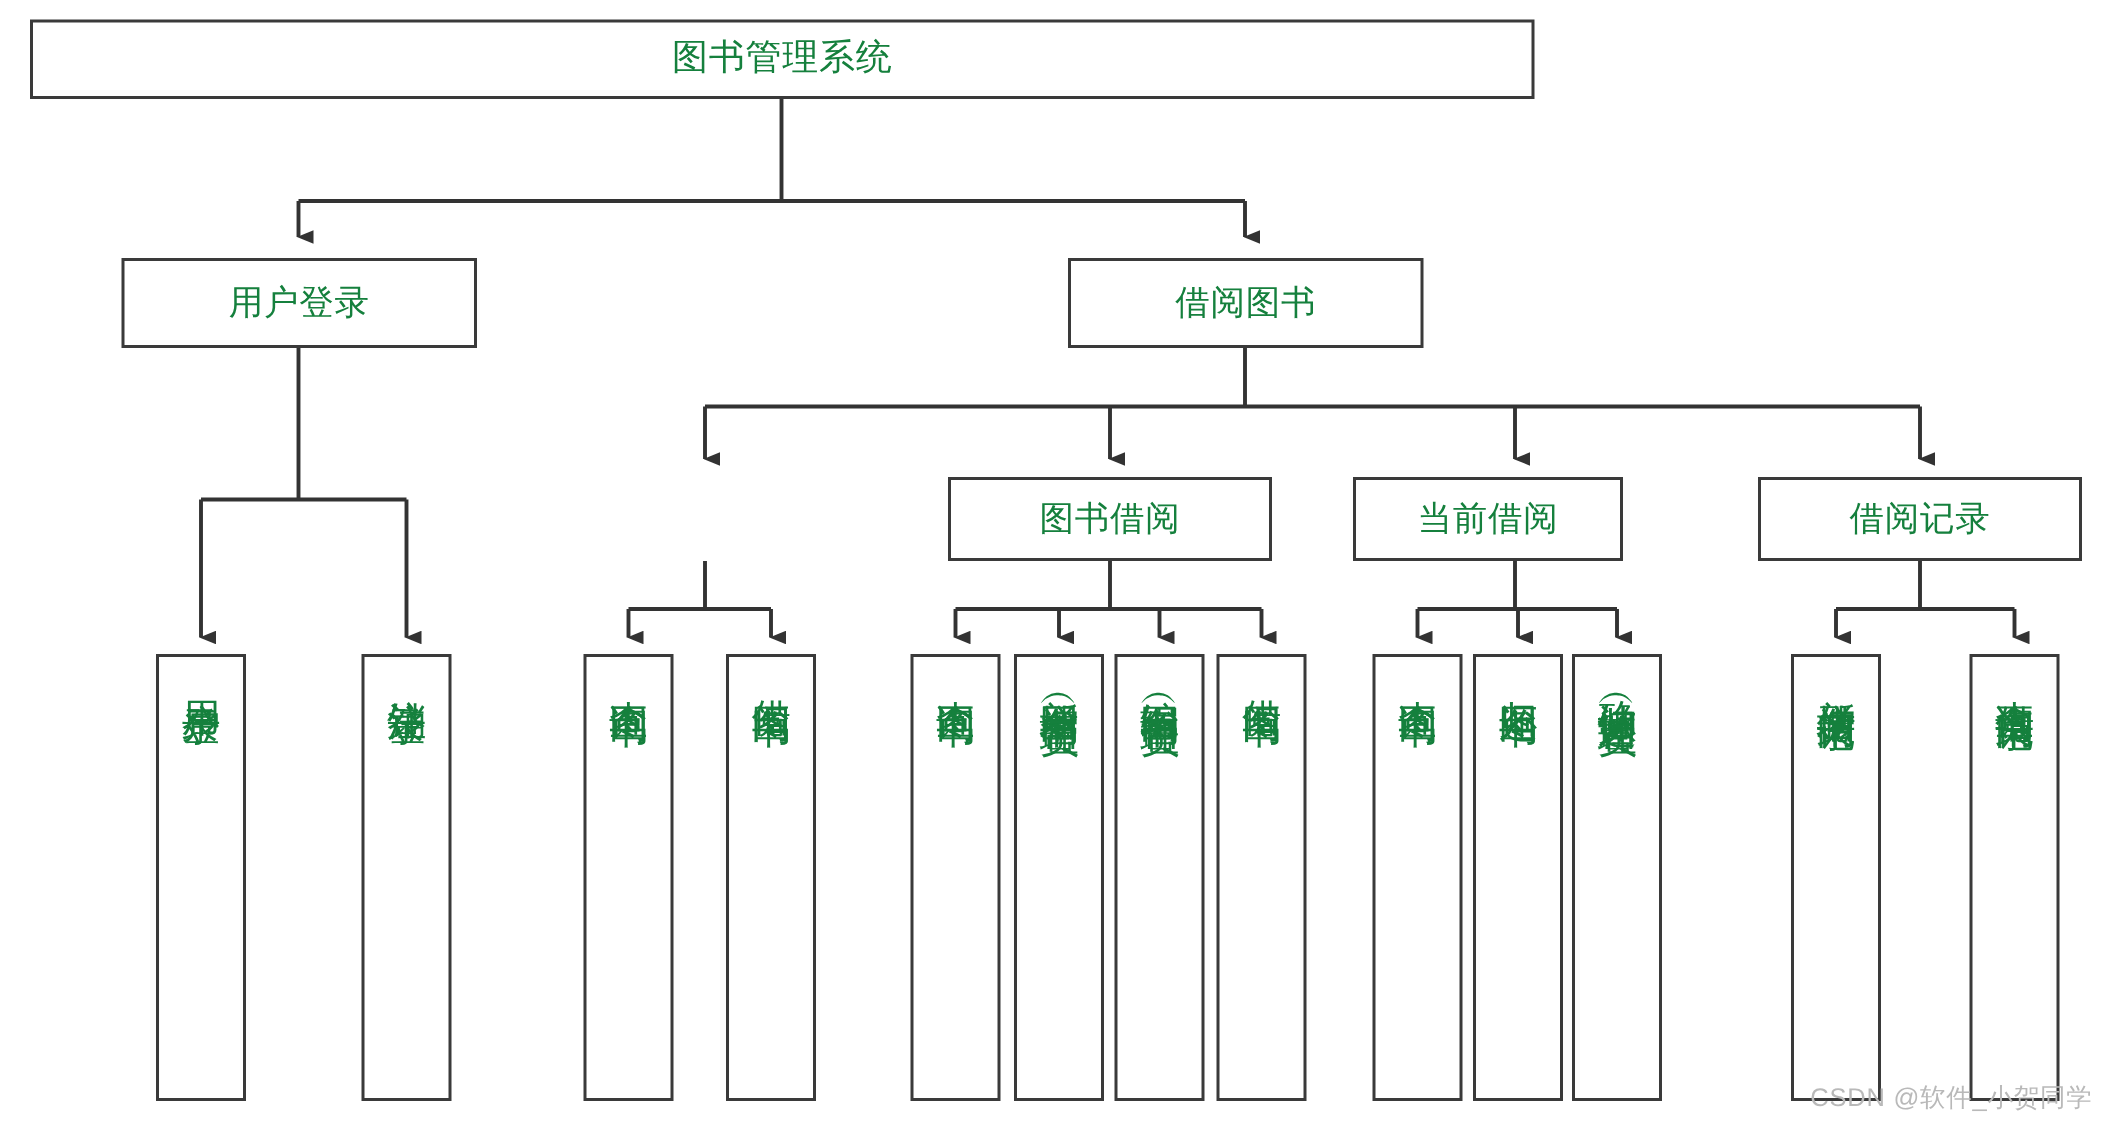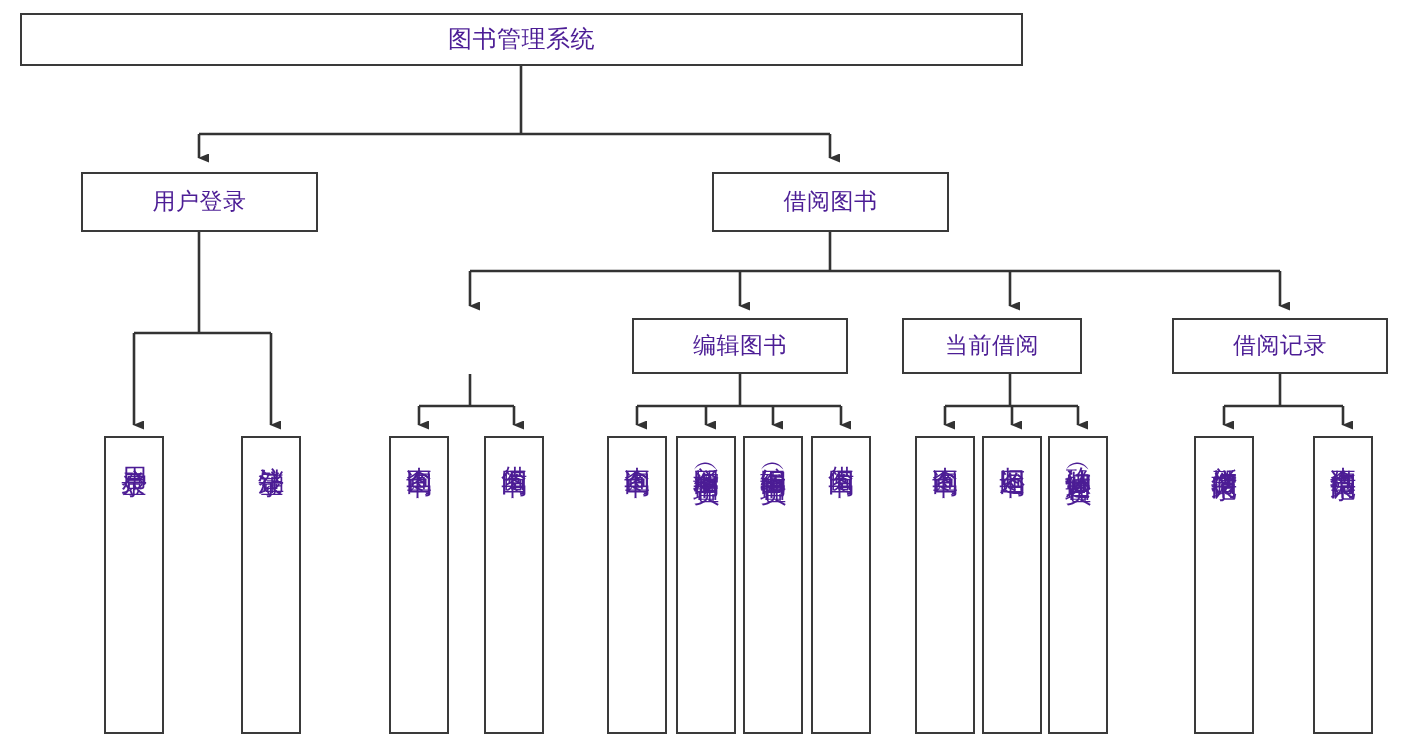--- a/index.html
+++ b/index.html
@@ -28,21 +28,21 @@
     display:flex;
     align-items:center;
     justify-content:center;
     color:#2b2b2b;
   }
   .node .label{
     display:block;
     text-align:left;
     line-height:1.18;
     letter-spacing:0.5px;
-    color:#4c1d95;
+    color:#15803d;
   }
   
   .node.horiz .label{
     font-size:23px;
     white-space:nowrap;
   }
   .node.title .label{ font-size:24px; }
   
   .node.vert{
     align-items:flex-start;
@@ -128,21 +128,21 @@
   </div>
 
   <div class="node horiz" style="left:81px;top:172px;width:237px;height:60px;">
     <span class="label">用户登录</span>
   </div>
   <div class="node horiz" style="left:712px;top:172px;width:237px;height:60px;">
     <span class="label">借阅图书</span>
   </div>
 
   <div class="node horiz" style="left:632px;top:318px;width:216px;height:56px;">
-    <span class="label">编辑图书</span>
+    <span class="label">图书借阅</span>
   </div>
   <div class="node horiz" style="left:902px;top:318px;width:180px;height:56px;">
     <span class="label">当前借阅</span>
   </div>
   <div class="node horiz" style="left:1172px;top:318px;width:216px;height:56px;">
     <span class="label">借阅记录</span>
   </div>
 
   <div class="node vert" style="left:104px;top:436px;width:60px;height:298px;">
     <span class="label">用户登录</span>
@@ -181,13 +181,14 @@
     <span class="label">确认归还（管理员）</span>
   </div>
 
   <div class="node vert" style="left:1194px;top:436px;width:60px;height:298px;">
     <span class="label">新增借阅记录</span>
   </div>
   <div class="node vert" style="left:1313px;top:436px;width:60px;height:298px;">
     <span class="label">查询借阅记录</span>
   </div>
 
+  <div class="watermark">CSDN @软件_小贺同学</div>
 </div>
 
 </body></html>

